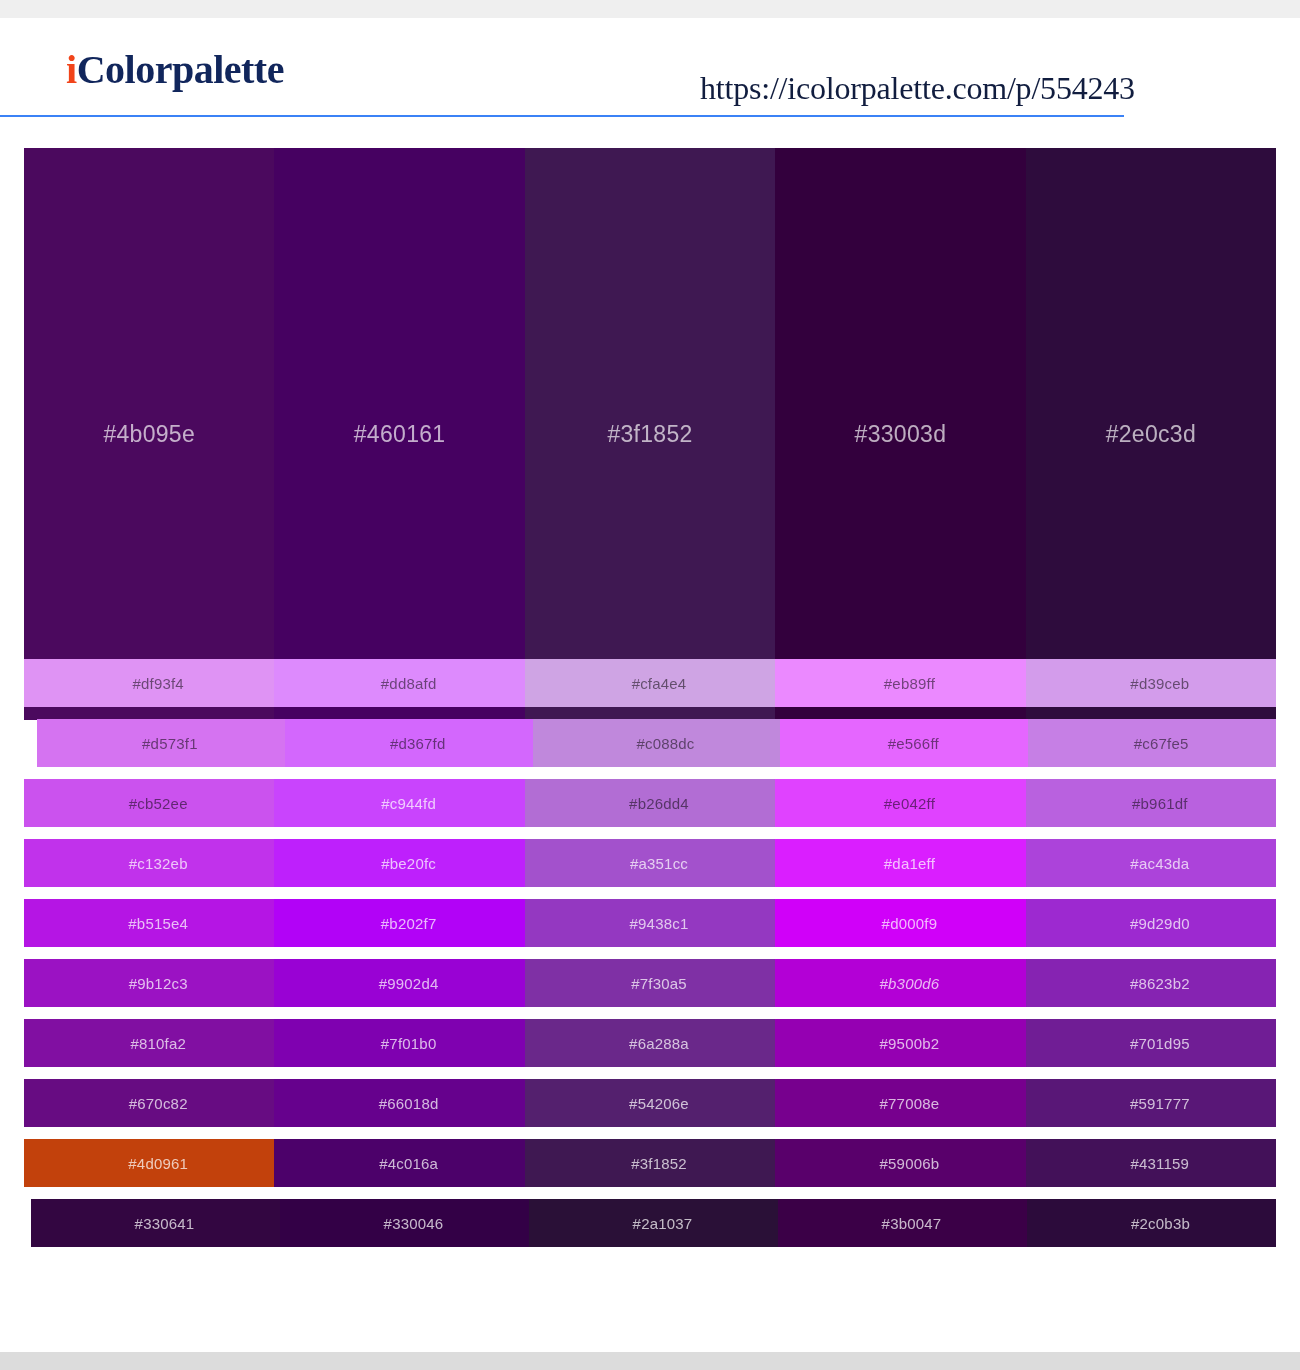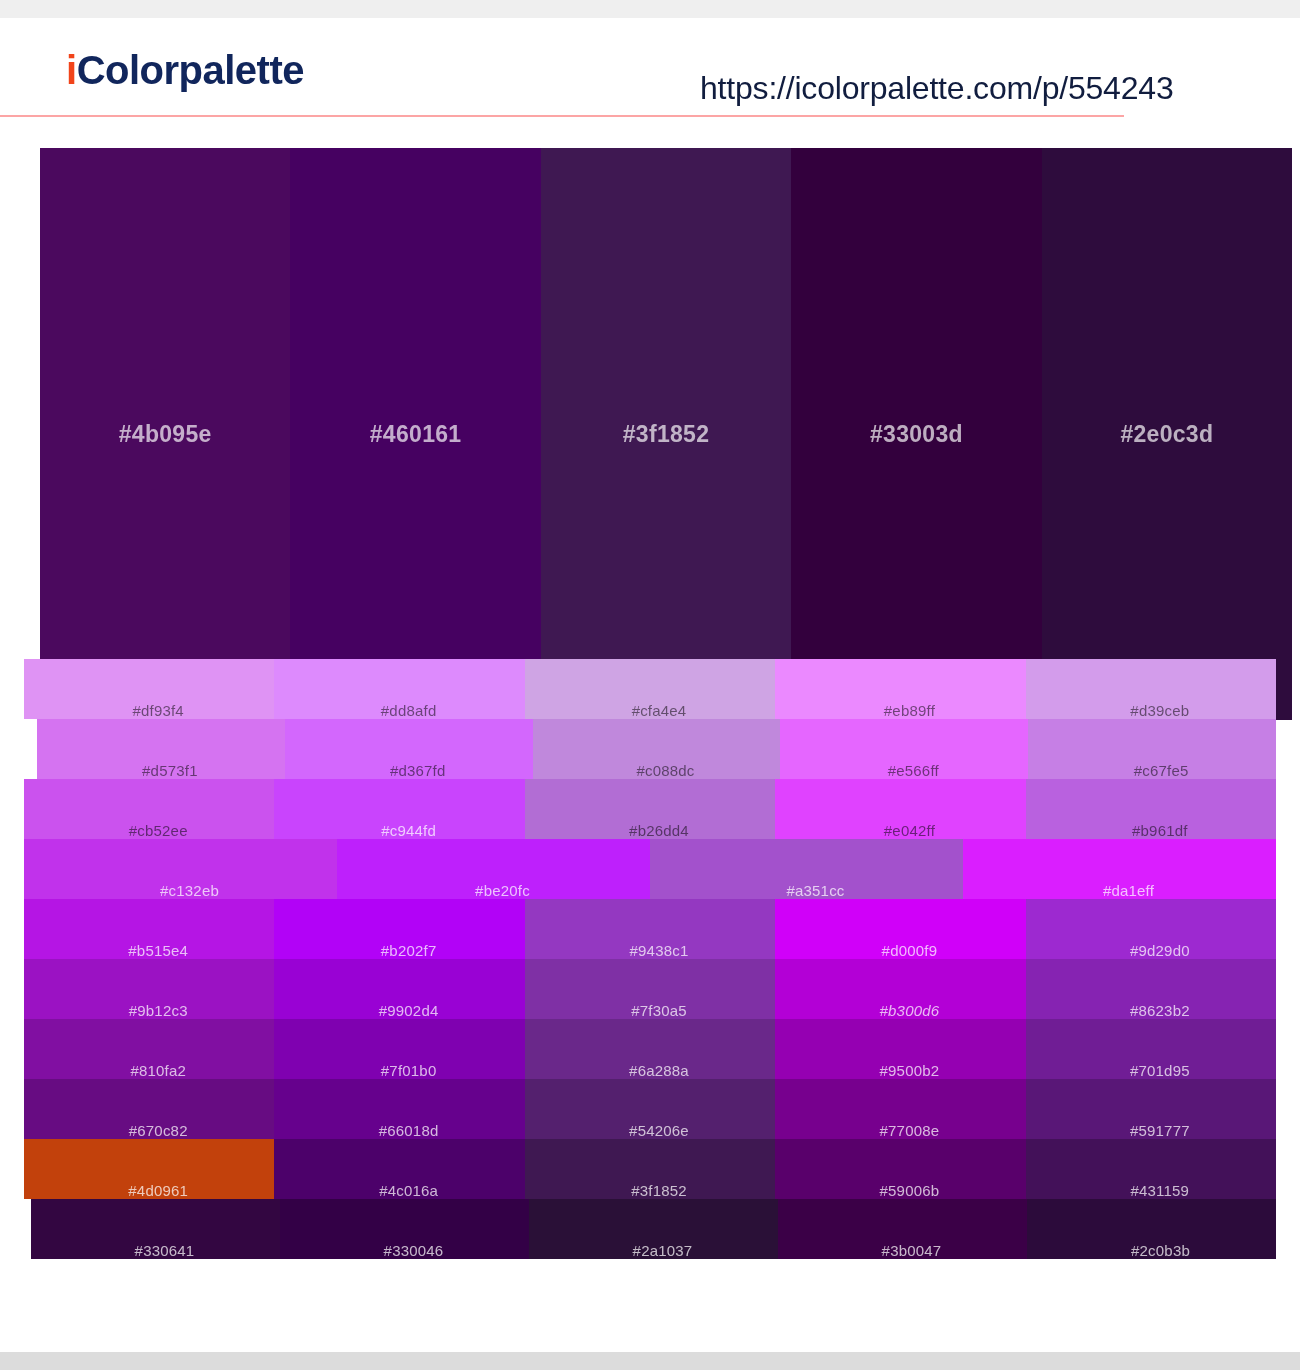--- a/index.html
+++ b/index.html
@@ -23,22 +23,23 @@
     height: 18px;
     background: #efefef;
   }
 
   .site-header {
     position: absolute;
     top: 18px; left: 0;
     width: 1124px;
     height: 99px;
     background: #ffffff;
-    border-bottom: 2px solid #fca5a5;
+    border-bottom: 2px solid #3b82f6;
     box-sizing: border-box;
+    font-family: Liberation Serif, serif;
   }
 
   .logo {
     position: absolute;
     left: 66px;
     top: 32px;
     font-size: 40px;
     font-weight: bold;
     letter-spacing: -0.5px;
     line-height: 1;
@@ -53,26 +54,25 @@
     top: 52px;
     font-size: 32px;
     color: #111d3f;
     letter-spacing: -0.2px;
     white-space: nowrap;
   }
 
   
   .main-palette {
     position: absolute;
-    left: 40px;
+    left: 24px;
     top: 148px;
     width: 1252px;
     height: 572px;
     display: flex;
-    font-weight: bold;
   }
   .main-swatch {
     flex: 1 1 0;
     height: 100%;
     display: flex;
     align-items: center;
     justify-content: center;
   }
   .main-swatch .hex {
     font-size: 23px;
@@ -89,23 +89,23 @@
     display: flex;
     flex-direction: column;
   }
   .shade-row {
     display: flex;
     width: 100%;
     height: 60px;
   }
   .shade-cell {
     flex: 1 1 0;
-    height: 60px;
-    display: flex;
-    align-items: flex-end;
+    height: 48px;
+    display: flex;
+    align-items: center;
     justify-content: center;
     padding-left: 18px;
   }
   .shade-cell .hex {
     font-size: 15px;
     letter-spacing: 0.2px;
   }
   .shade-cell.dark-text .hex { color: rgba(0,0,0,0.52); }
   .shade-cell.light-text .hex { color: rgba(255,255,255,0.72); }
 
@@ -206,20 +206,23 @@
       </div>
       <div class="shade-cell light-text" style="background: rgb(190, 32, 252);">
         <span class="hex">#be20fc</span>
       </div>
       <div class="shade-cell light-text" style="background: rgb(163, 81, 204);">
         <span class="hex">#a351cc</span>
       </div>
       <div class="shade-cell light-text" style="background: rgb(218, 30, 255);">
         <span class="hex">#da1eff</span>
       </div>
+      <div class="shade-cell light-text" style="background: rgb(172, 67, 218);">
+        <span class="hex">#ac43da</span>
+      </div>
     </div>
     <div class="shade-row">
       <div class="shade-cell light-text" style="background: rgb(181, 21, 228);">
         <span class="hex">#b515e4</span>
       </div>
       <div class="shade-cell light-text" style="background: rgb(178, 2, 247);">
         <span class="hex">#b202f7</span>
       </div>
       <div class="shade-cell light-text" style="background: rgb(148, 56, 193);">
         <span class="hex">#9438c1</span>

